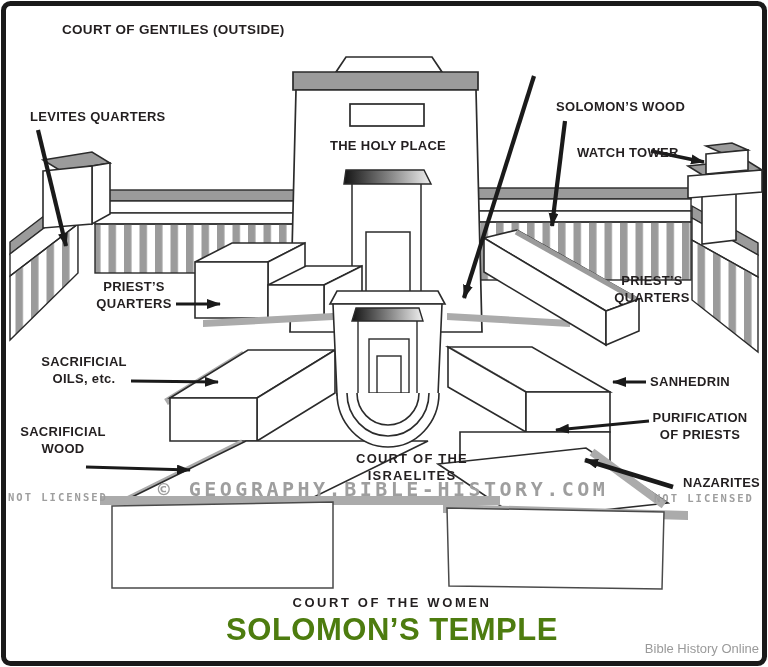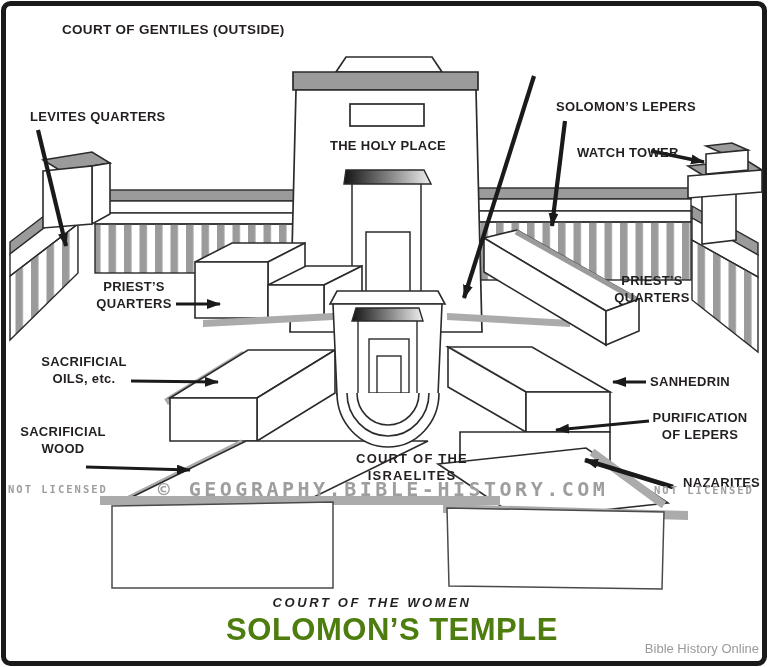--- a/index.html
+++ b/index.html
@@ -4,21 +4,21 @@
 <style>
   html,body{margin:0;padding:0;background:#fff;}
   #canvas{position:relative;width:768px;height:667px;overflow:hidden;background:#fff;
           font-family:"Liberation Sans",sans-serif;}
   #drawing{position:absolute;left:0;top:0;}
   .label{position:absolute;font-weight:bold;color:#231f20;font-size:13px;line-height:1.32;
          white-space:pre-line;letter-spacing:.3px;}
   .label.ctr{text-align:center;transform:translateX(-50%);}
   .wm{position:absolute;font-family:"DejaVu Sans Mono","Liberation Mono",monospace;
       color:#9e9e9e;font-weight:bold;}
-  .wm.small{font-size:10.5px;letter-spacing:2px;}
+  .wm.small{font-size:10.5px;letter-spacing:2px;margin-top:8px;}
   .wm.big{font-size:20px;letter-spacing:3.5px;transform:translateX(-50%);white-space:nowrap;}
   .title{position:absolute;font-weight:bold;color:#4d7c0f;font-size:31px;letter-spacing:.5px;
          transform:translateX(-50%);white-space:nowrap;}
   .subtitle{position:absolute;font-weight:bold;color:#231f20;font-size:13px;letter-spacing:2.6px;
             transform:translateX(-50%);white-space:nowrap;}
   .credit{position:absolute;color:#9a9a9a;font-size:13px;font-weight:normal;}
 </style>
 </head>
 <body>
 
@@ -166,39 +166,39 @@
     <line x1="131" y1="381" x2="218" y2="382" stroke-width="3.2" marker-end="url(#ah)"></line>
     <line x1="86" y1="467" x2="190" y2="470" stroke-width="3.2" marker-end="url(#ah)"></line>
     <line x1="646" y1="382" x2="613" y2="382" stroke-width="3.2" marker-end="url(#ah)"></line>
     <line x1="649" y1="421" x2="556" y2="430" stroke-width="3.2" marker-end="url(#ah)"></line>
     <line x1="673" y1="487" x2="585" y2="460" stroke-width="4.6" marker-end="url(#ah)"></line>
   </g>
 </svg>
 
   <div class="label" style="left:30px;top:108px;">LEVITES QUARTERS</div>
   <div class="label" style="left:62px;top:21px;font-size:13.5px;">COURT OF GENTILES (OUTSIDE)</div>
-  <div class="label" style="left:556px;top:98px;">SOLOMON’S LEPERS</div>
+  <div class="label" style="left:556px;top:98px;">SOLOMON’S WOOD</div>
   <div class="label" style="left:577px;top:132px;margin-top:12px;">WATCH TOWER</div>
   <div class="label ctr" style="left:388px;top:137px;">THE HOLY PLACE</div>
   <div class="label ctr" style="left:134px;top:278px;">PRIEST’S
 QUARTERS</div>
   <div class="label ctr" style="left:652px;top:272px;">PRIEST’S
 QUARTERS</div>
   <div class="label ctr" style="left:84px;top:353px;">SACRIFICIAL
 OILS, etc.</div>
   <div class="label" style="left:650px;top:373px;">SANHEDRIN</div>
   <div class="label ctr" style="left:63px;top:423px;">SACRIFICIAL
 WOOD</div>
   <div class="label ctr" style="left:700px;top:409px;">PURIFICATION
-OF LEPERS</div>
+OF PRIESTS</div>
   <div class="label ctr" style="left:412px;top:450px;letter-spacing:1.2px;">COURT OF THE
 ISRAELITES</div>
   <div class="label" style="left:683px;top:474px;">NAZARITES</div>
 
   <div class="wm small" style="left:8px;top:483px;">NOT LICENSED</div>
   <div class="wm small" style="left:654px;top:484px;">NOT LICENSED</div>
   <div class="wm big" style="left:383px;top:477px;">© GEOGRAPHY.BIBLE-HISTORY.COM</div>
 
-  <div class="subtitle" style="left:372px;top:595px;font-style:italic;">COURT OF THE WOMEN</div>
+  <div class="subtitle" style="left:392px;top:595px;">COURT OF THE WOMEN</div>
   <div class="title" style="left:392px;top:612px;">SOLOMON’S TEMPLE</div>
   <div class="credit" style="right:9px;top:641px;">Bible History Online</div>
 
 </div>
 
 </body></html>

